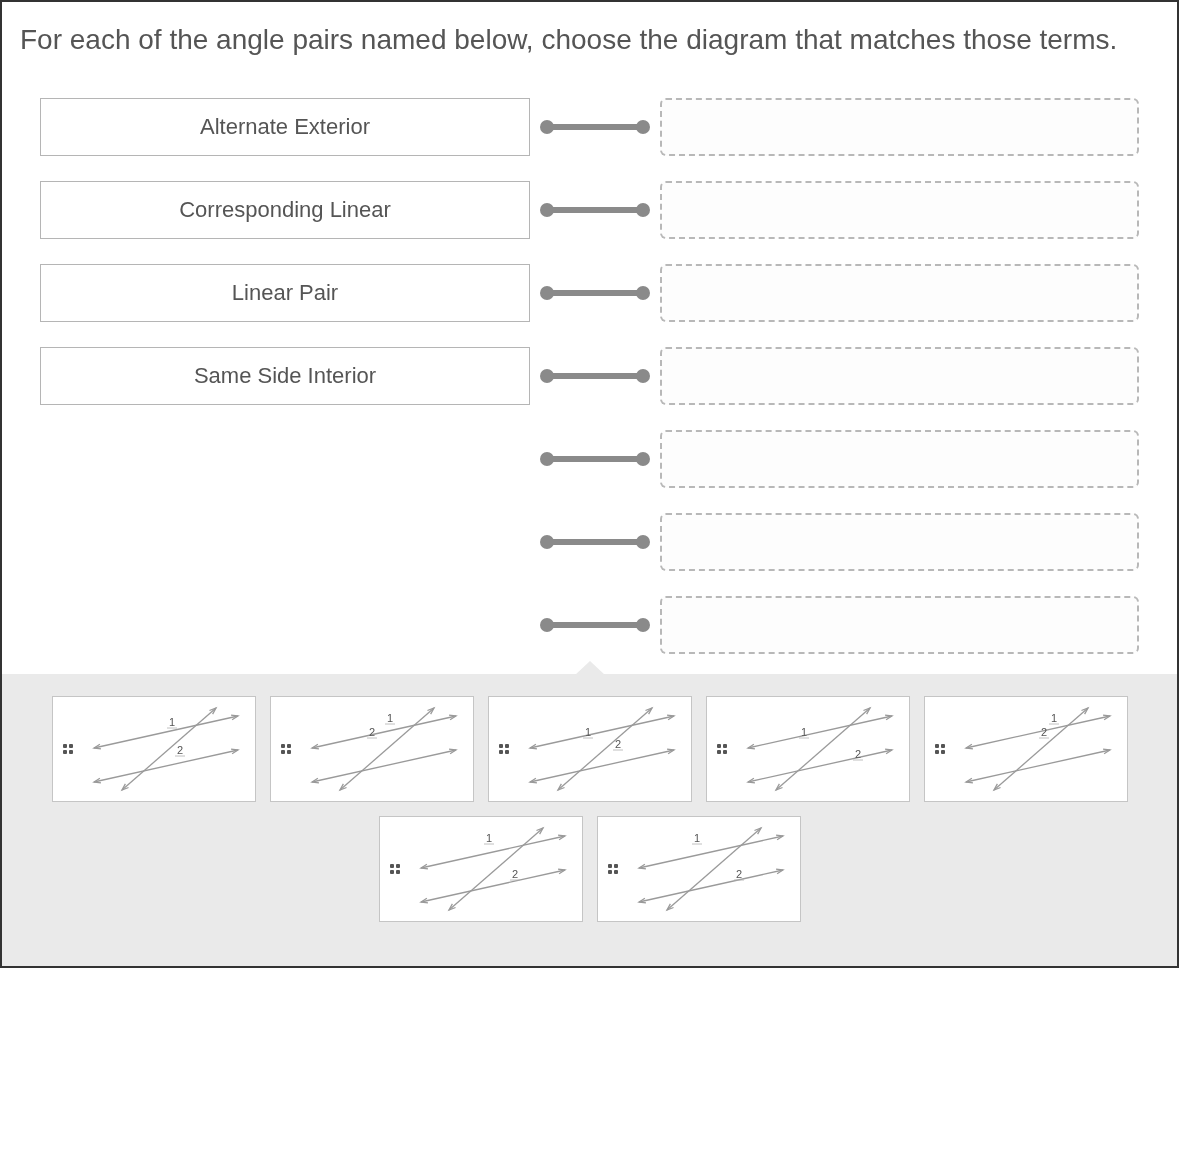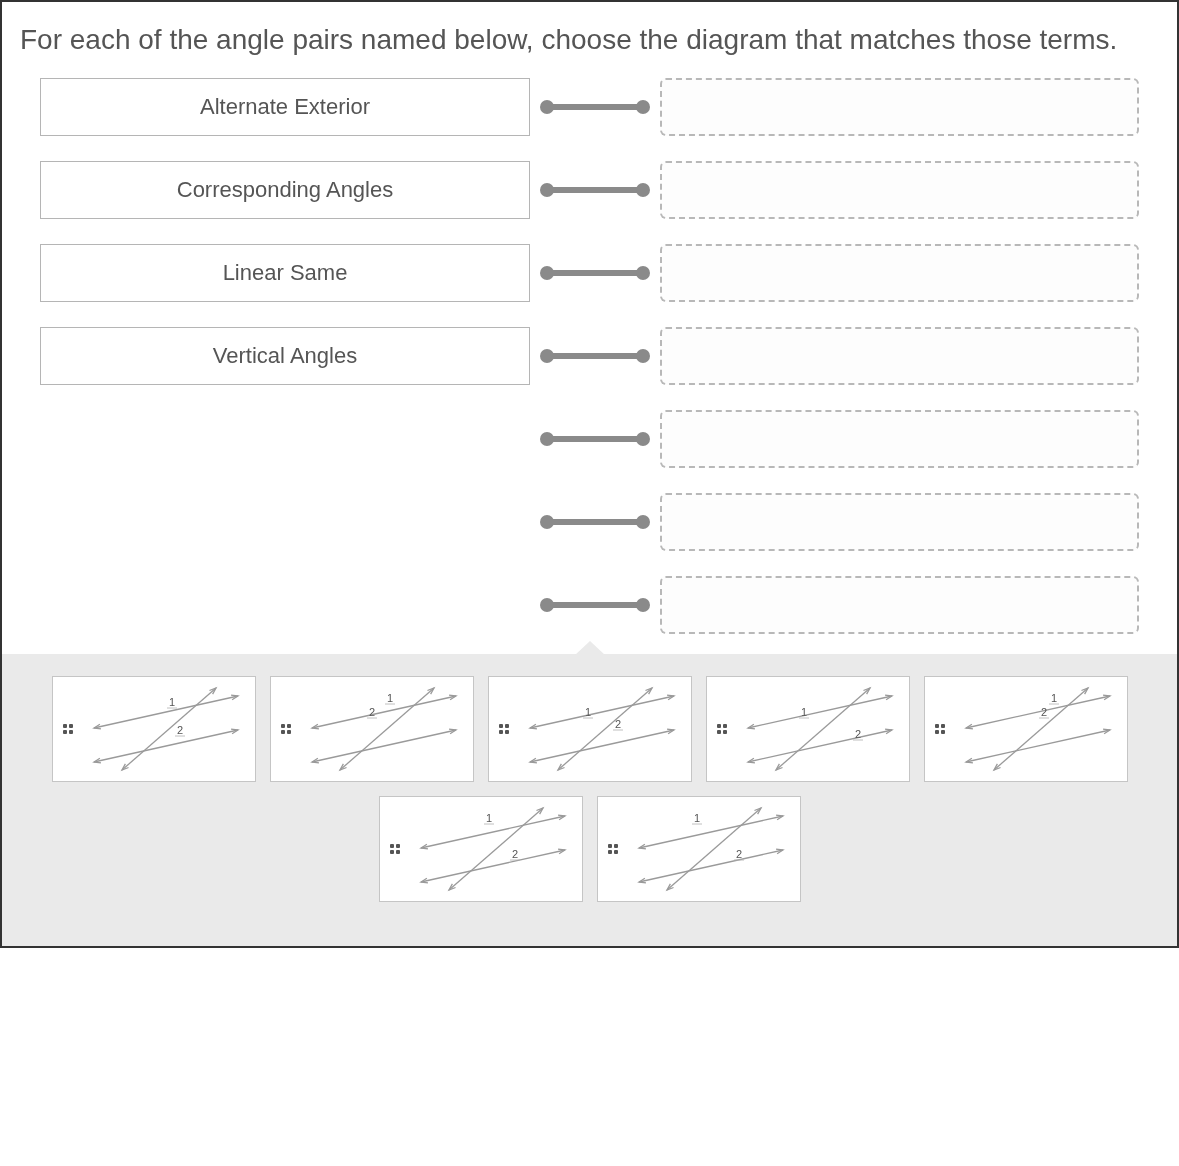--- a/index.html
+++ b/index.html
@@ -10,20 +10,21 @@
     border: 2px solid #333;
     padding: 0;
   }
   .container {
     padding: 20px 18px 0 18px;
   }
   .instructions {
     font-size: 28px;
     color: #555;
     line-height: 1.3;
+    margin-bottom: 20px;
   }
   .match-area {
     display: flex;
     padding: 20px 20px 20px 20px;
   }
   .left-col {
     flex: 0 0 490px;
     display: flex;
     flex-direction: column;
     gap: 25px;
@@ -123,23 +124,23 @@
 </style>
 </head>
 <body>
 
 <div class="container">
   <div class="instructions">For each of the angle pairs named below, choose the diagram that matches those terms.</div>
 
   <div class="match-area">
     <div class="left-col">
       <div class="term-box">Alternate Exterior</div>
-      <div class="term-box">Corresponding Angles</div>
-      <div class="term-box">Linear Same</div>
-      <div class="term-box">Vertical Angles</div>
+      <div class="term-box">Corresponding Linear</div>
+      <div class="term-box">Linear Pair</div>
+      <div class="term-box">Same Side Interior</div>
     </div>
 
     <div class="connectors">
       <div class="connector">
           <svg width="120" height="16">
             <circle cx="12" cy="8" r="7" fill="#8a8a8a"></circle>
             <line x1="12" y1="8" x2="108" y2="8" stroke="#8a8a8a" stroke-width="6"></line>
             <circle cx="108" cy="8" r="7" fill="#8a8a8a"></circle>
           </svg>
         </div>

